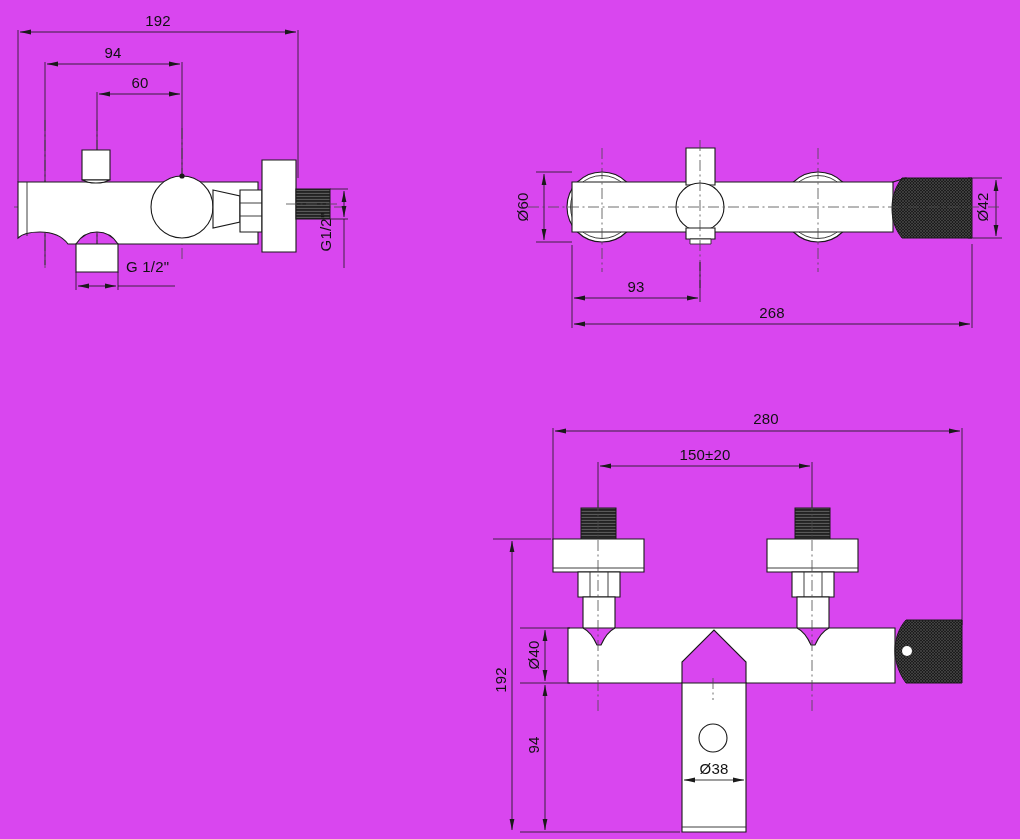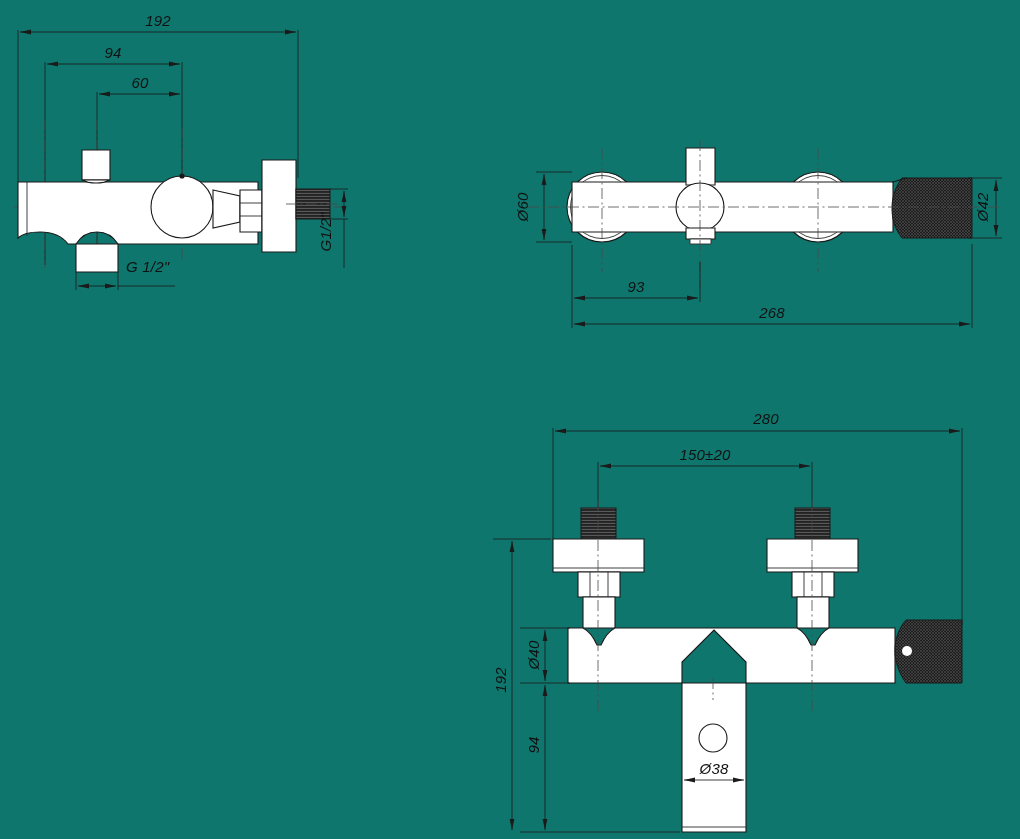--- a/index.html
+++ b/index.html
@@ -11,22 +11,21 @@
   body {
     width: 1020px;
     height: 839px;
     font-family: "Liberation Sans", sans-serif;
     overflow: hidden;
   }
   #drawing-root {
     position: relative;
     width: 1020px;
     height: 839px;
-    background: #0f766e;
-    font-style: italic;
+    background: #d946ef;
   }
   svg.dwg {
     position: absolute;
     left: 0;
     top: 0;
     width: 1020px;
     height: 839px;
   }
   .ln   { stroke: #1a1a1a; stroke-width: 1.1; fill: none; stroke-linecap: square; }
   .ln-thin { stroke: #2b2b2b; stroke-width: 0.9; fill: none; }

